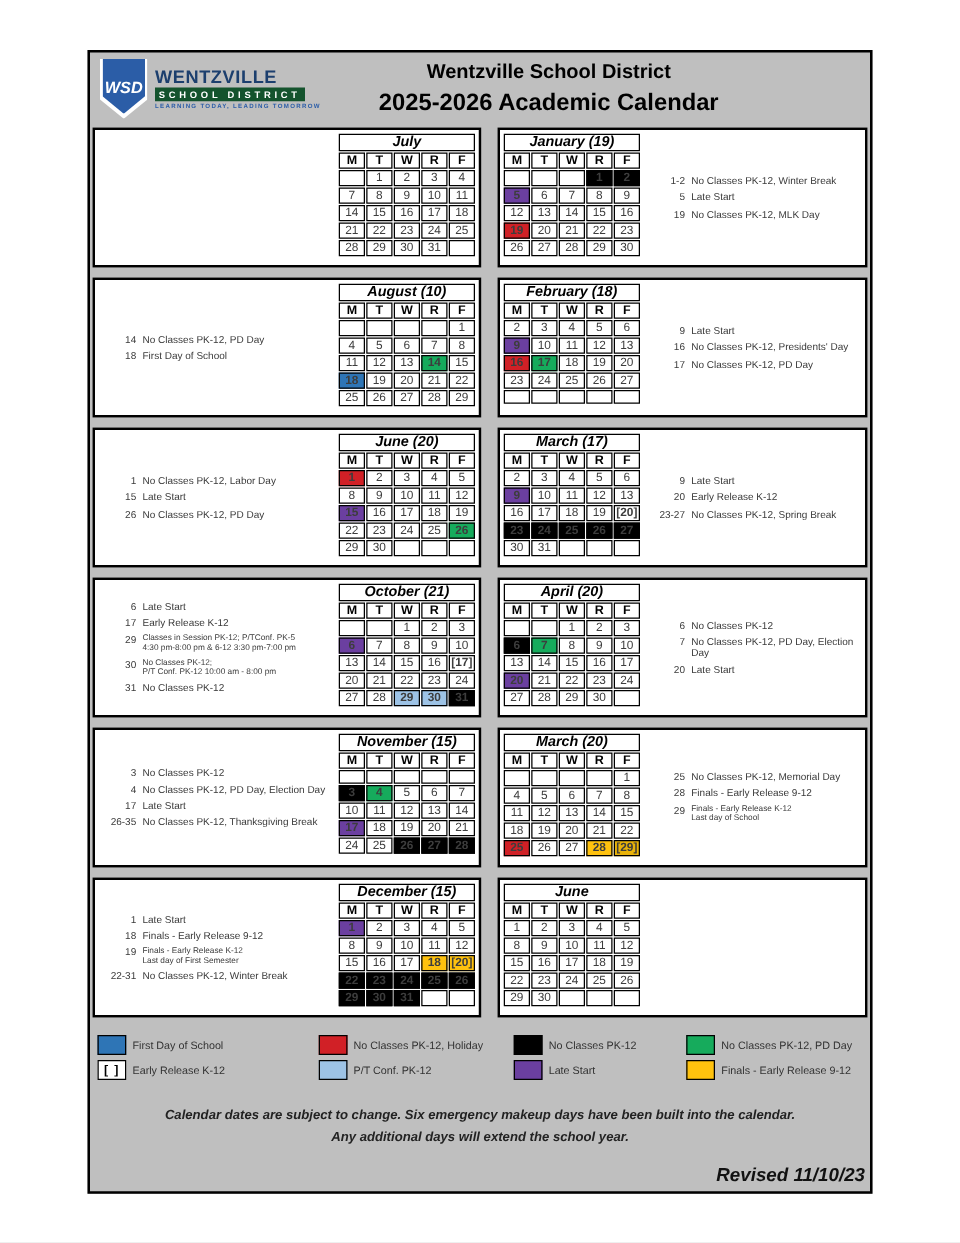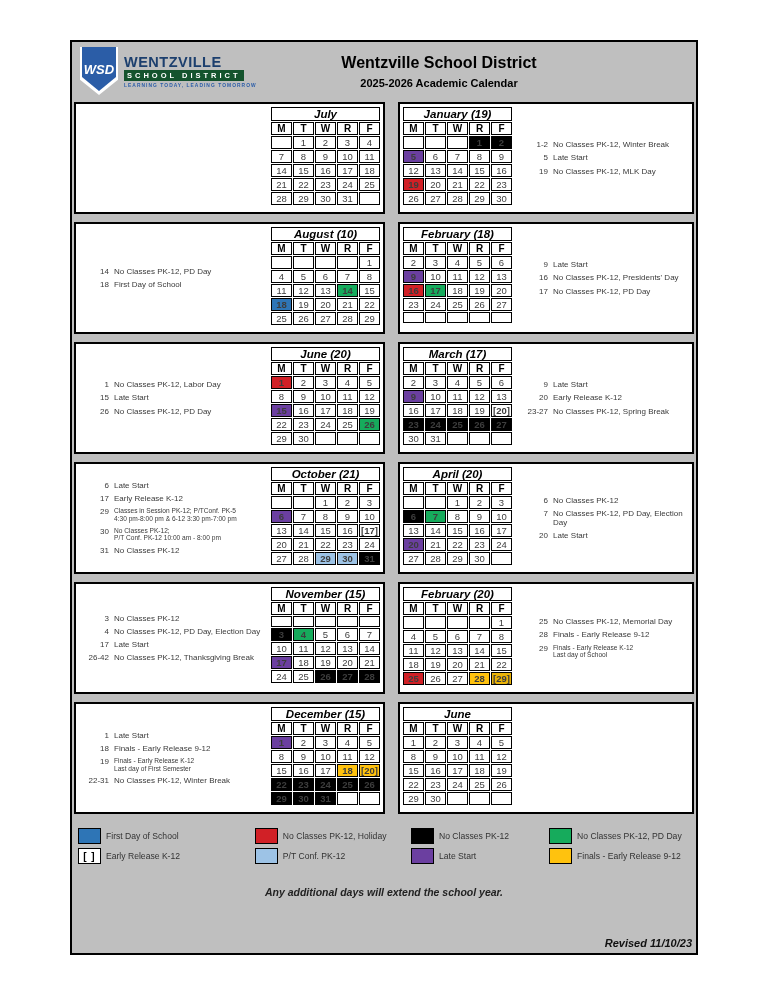--- a/index.html
+++ b/index.html
@@ -11,21 +11,21 @@
   .logo { display:flex; align-items:center; gap:6px; position:relative; z-index:2; }
   .shield-outer { width:38px; height:48px; background:#fff; clip-path:polygon(0 0,100% 0,100% 68%,50% 100%,0 68%);
                   display:flex; align-items:flex-start; justify-content:center; }
   .shield { width:34px; height:44px; background:#2B5DA7; clip-path:polygon(0 0,100% 0,100% 68%,50% 100%,0 68%);
             color:#fff; font-weight:bold; font-style:italic; font-size:13px; display:flex; align-items:center; justify-content:center; }
   .logo-name { color:#1C3F6E; font-weight:800; font-size:14.5px; letter-spacing:.5px; }
   .logo-sub  { background:#14532d; color:#fff; font-weight:bold; font-size:7.5px; letter-spacing:3px; padding:1px 3px; width:max-content; }
   .logo-tag  { color:#2B5DA8; font-size:4.9px; font-weight:bold; letter-spacing:1.05px; margin-top:2px; }
   .hdr-titles { position:absolute; left:110px; right:0; text-align:center; }
   .title1 { font-size:16px; font-weight:bold; color:#000; }
-  .title2 { font-size:11px; font-weight:bold; color:#000; margin-top:5px; }
+  .title2 { font-size:19px; font-weight:bold; color:#000; margin-top:5px; }
   
   #month-rows { padding:2px 2px 0 2px; display:flex; flex-direction:column; gap:8px; }
   .month-row { display:flex; gap:13px; height:112px; }
   .month-box { background:#fff; border:2px solid #000; display:flex; overflow:hidden; }
   .month-box.left  { flex:0 0 311px; }
   .month-box.right { flex:1; }
   .notes { flex:1; display:flex; flex-direction:column; justify-content:center; gap:4px; padding:2px 4px 2px 8px; min-width:0; }
   .note-row { display:flex; gap:5px; font-size:8px; color:#3a3a3a; line-height:1.15; }
   .note-day { flex:none; min-width:25px; text-align:right; }
   .note-text { flex:1; }
@@ -41,21 +41,21 @@
   #legend { display:flex; padding:14px 6px 0 6px; flex:none; }
   .legend-col { display:flex; flex-direction:column; gap:4px; }
   .legend-col:nth-child(1){ flex:1.28; } .legend-col:nth-child(2){ flex:1.13;justify-content:center; }
   .legend-col:nth-child(3){ flex:1.0; }  .legend-col:nth-child(4){ flex:1.02; }
   .legend-item { display:flex; align-items:center; gap:5px; }
   .swatch { flex:none; width:23px; height:16px; border:1.6px solid #000; background:#fff;
             display:flex; align-items:center; justify-content:center; font-weight:bold; font-size:10px; letter-spacing:1px; }
   .legend-label { font-size:8.6px; color:#333; }
   
   .footer-note { margin-top:20px; text-align:center; font-weight:bold; font-style:italic; font-size:10.5px; color:#222; line-height:1.7; padding:0 20px; }
-  .revised { margin-top:auto; text-align:right; font-weight:bold; font-style:italic; font-size:11px; color:#111; padding:0 4px 4px 0; }
+  .revised { margin-top:auto; text-align:right; font-weight:bold; font-style:italic; font-size:15px; color:#111; padding:0 4px 4px 0; }
 </style>
 </head>
 <body>
 
 <div class="board">
   <div class="hdr">
     <div class="logo">
       <div class="shield-outer">
         <div class="shield">WSD</div>
       </div>
@@ -652,21 +652,21 @@
                 <div>No Classes PK-12, PD Day, Election Day</div>
               </span>
             </div>
             <div class="note-row">
               <span class="note-day">17</span>
               <span class="note-text">
                 <div>Late Start</div>
               </span>
             </div>
             <div class="note-row">
-              <span class="note-day">26-42</span>
+              <span class="note-day">26-35</span>
               <span class="note-text">
                 <div>No Classes PK-12, Thanksgiving Break</div>
               </span>
             </div>
           </div>
           <table class="cal">
             <tbody>
               <tr>
                 <td colspan="5" class="title">November (15)</td>
               </tr>
@@ -712,21 +712,21 @@
                 <td class="mk mk-black" style="background: rgb(0, 0, 0);">27</td>
                 <td class="mk mk-black" style="background: rgb(0, 0, 0);">28</td>
               </tr>
             </tbody>
           </table>
         </div>
         <div class="month-box right">
           <table class="cal">
             <tbody>
               <tr>
-                <td colspan="5" class="title">February (20)</td>
+                <td colspan="5" class="title">March (20)</td>
               </tr>
               <tr>
                 <th>M</th>
                 <th>T</th>
                 <th>W</th>
                 <th>R</th>
                 <th>F</th>
               </tr>
               <tr>
                 <td></td>
@@ -959,17 +959,18 @@
           <span class="legend-label">No Classes PK-12, PD Day</span>
         </div>
         <div class="legend-item">
           <span class="swatch" style="background: rgb(255, 194, 14);"></span>
           <span class="legend-label">Finals - Early Release 9-12</span>
         </div>
       </div>
     </div>
 
   <div class="footer-note">
+    <div>Calendar dates are subject to change. Six emergency makeup days have been built into the calendar.</div>
     <div>Any additional days will extend the school year.</div>
   </div>
 
   <div class="revised">Revised 11/10/23</div>
 </div>
 
 </body></html>

